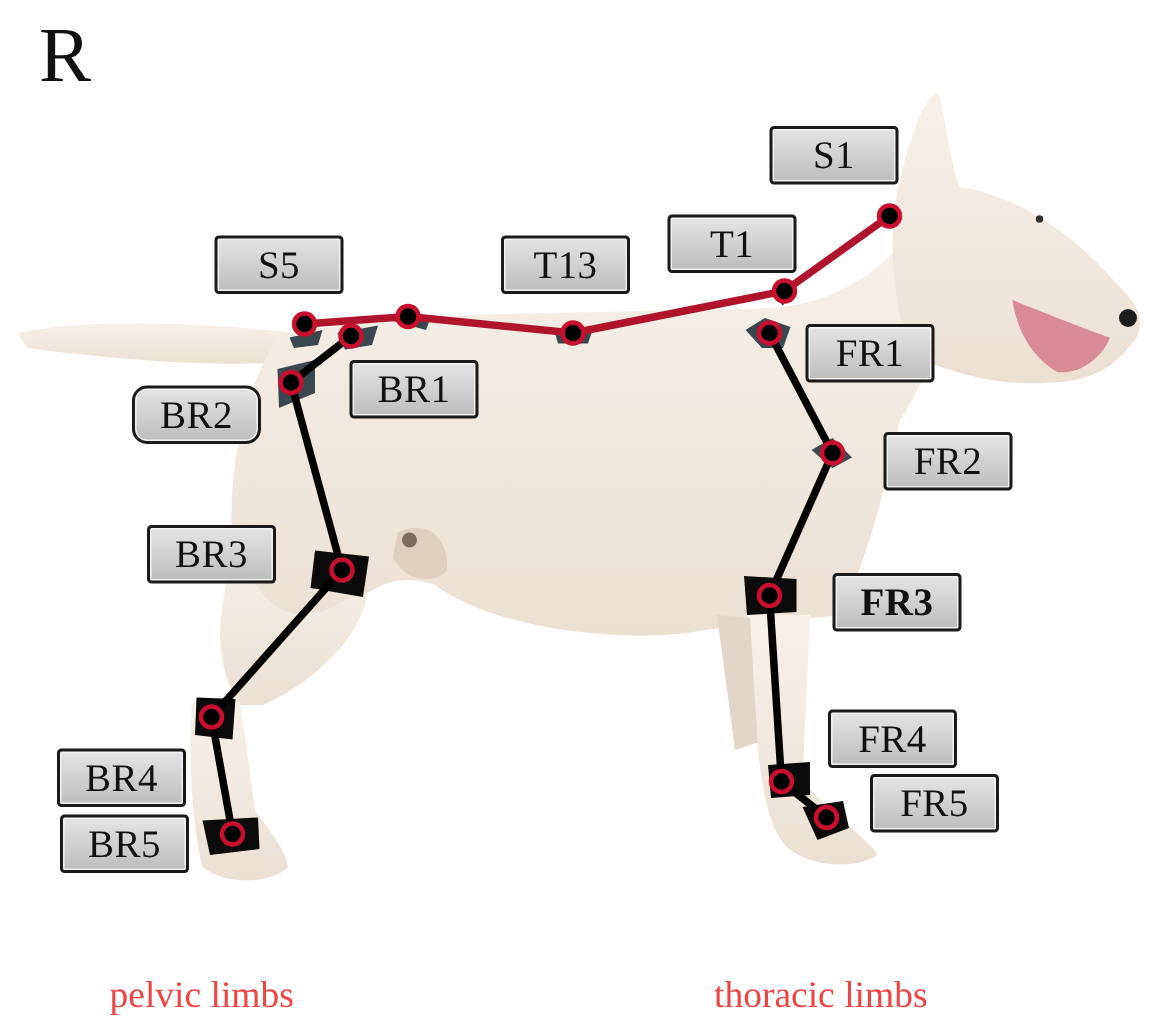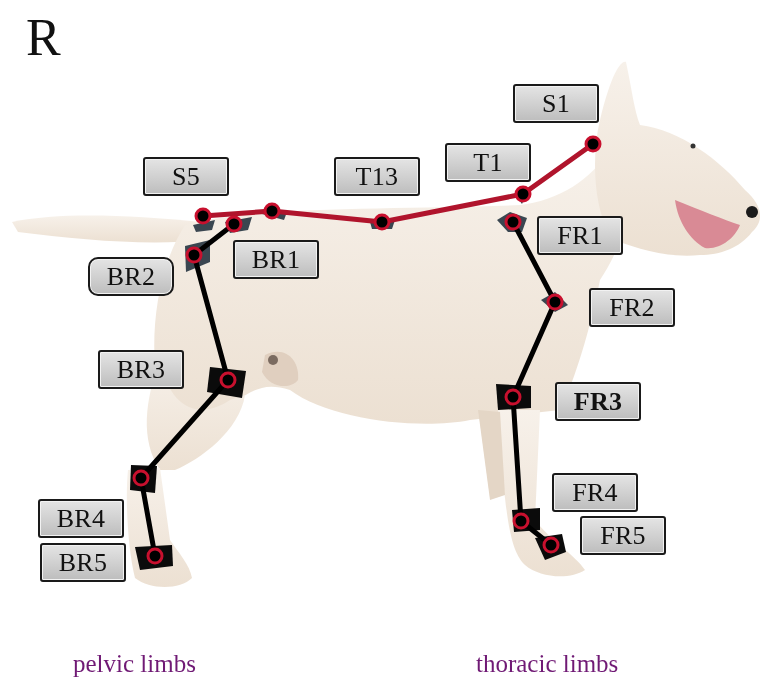--- a/index.html
+++ b/index.html
@@ -1,20 +1,20 @@
 <!DOCTYPE html>
 <html><head>
   <meta charset="utf-8">
   <style>
     html, body { margin: 0; padding: 0; background: #ffffff; }
     body { width: 768px; height: 685px; position: relative; overflow: hidden; font-family: "Liberation Serif", "DejaVu Serif", serif; }
     .stage { position: absolute; left: 0; top: 0; width: 768px; height: 685px; }
     svg.art { position: absolute; left: 0; top: 0; }
     .side-label { position: absolute; font-size: 52px; color: #111; line-height: 1; }
-    .caption { position: absolute; font-size: 25px; color: #701a75; line-height: 1; }
+    .caption { position: absolute; font-size: 25px; color: #ef4444; line-height: 1; }
     .tag {
       position: absolute; box-sizing: border-box;
       height: 39px; width: 86px;
       border: 2px solid #1a1a1a; border-radius: 3px;
       background: linear-gradient(180deg, #e4e4e4 0%, #cfcfcf 55%, #bdbdbd 100%);
       box-shadow: inset 0 0 0 1px #f2f2f2;
       display: flex; align-items: center; justify-content: center;
       font-size: 26px; color: #111; letter-spacing: 0.3px;
     }
   </style>

